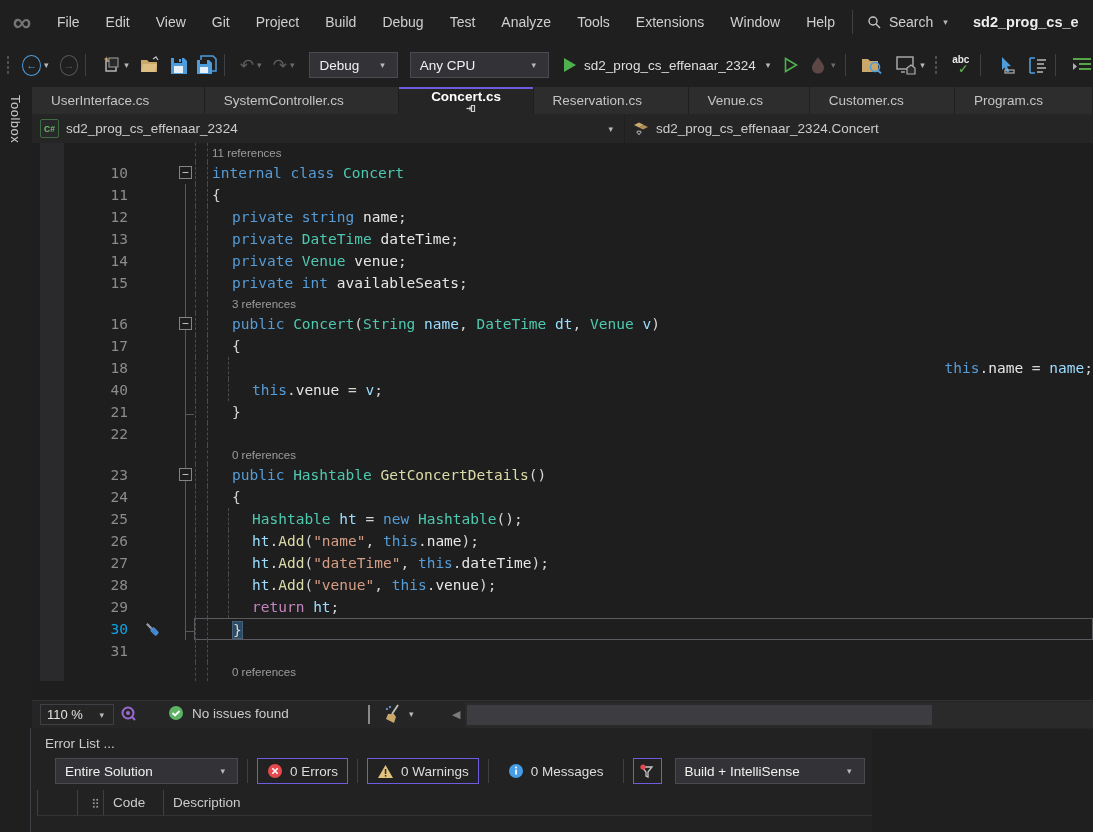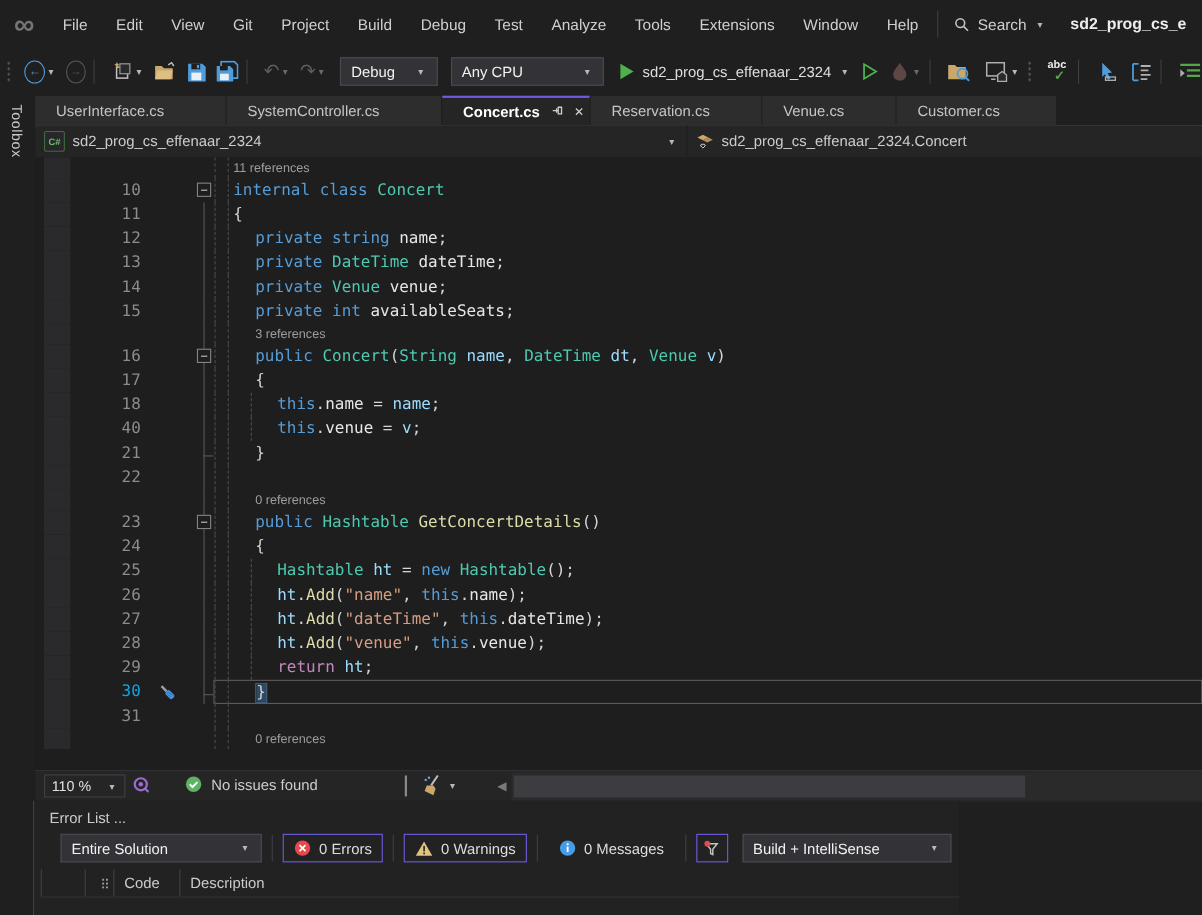--- a/index.html
+++ b/index.html
@@ -273,40 +273,43 @@
   <div id="toolbox-tab">Toolbox</div>
 </div>
 
 <div id="tabstrip" class="abs">
     <div class="tab" style="width: 173px;">
       <span>UserInterface.cs</span>
     </div>
     <div class="tab" style="width: 195px;">
       <span>SystemController.cs</span>
     </div>
-    <div class="tab active" style="width: 134px;">
+    <div class="tab active" style="width: 134px; flex-direction: column;">
       <span>Concert.cs</span>
       <span class="pin">
         <svg width="12" height="12" viewBox="0 0 12 12">
           <path d="M6.5 1.5h3v6h-3z" fill="none" stroke="#CFCFCF" stroke-width="1.2"></path>
           <line x1="6.5" y1="4.5" x2="1.5" y2="4.5" stroke="#CFCFCF" stroke-width="1.2"></line>
           <line x1="5" y1="2.5" x2="5" y2="6.5" stroke="#CFCFCF" stroke-width="1.2"></line>
         </svg>
       </span>
       <span class="close">✕</span>
     </div>
     <div class="tab" style="width: 155px;">
       <span>Reservation.cs</span>
     </div>
     <div class="tab" style="width: 121px;">
       <span>Venue.cs</span>
     </div>
     <div class="tab" style="width: 145px;">
       <span>Customer.cs</span>
     </div>
+    <div class="tab" style="width: 138px;">
+      <span>Program.cs</span>
+    </div>
   </div>
 
 <div id="breadcrumb" class="abs">
   <div id="bc-left" class="bc-half">
     <span class="csharp-badge">C#</span>
     <span class="bc-text">sd2_prog_cs_effenaar_2324</span>
     <span class="caret">▾</span>
   </div>
   <div id="bc-right" class="bc-half">
     <svg width="16" height="15" viewBox="0 0 16 15">
@@ -460,21 +463,21 @@
     </div>
     <div class="row">
       <div class="g-space"></div>
       <div class="g-glyph"></div>
       <div class="g-num">18</div>
       <div class="g-icon"></div>
       <div class="rowbody">
         <div class="g-fold">
           <div class="foldline"></div>
         </div>
-        <div class="content" style="padding-left: 58px;"><span class="t-k">this</span><span class="t-pu">.</span><span class="t-id">name</span><span class="t-pu"> = </span><span class="t-pa">name</span><span class="t-pu">;</span></div>
+        <div class="content" style="padding-left: 58px; text-align: right;"><span class="t-k">this</span><span class="t-pu">.</span><span class="t-id">name</span><span class="t-pu"> = </span><span class="t-pa">name</span><span class="t-pu">;</span></div>
         <div class="guide" style="left: 31px;"></div>
         <div class="guide" style="left: 43px;"></div>
         <div class="guide" style="left: 64px;"></div>
       </div>
     </div>
     <div class="row">
       <div class="g-space"></div>
       <div class="g-glyph"></div>
       <div class="g-num">40</div>
       <div class="g-icon"></div>

